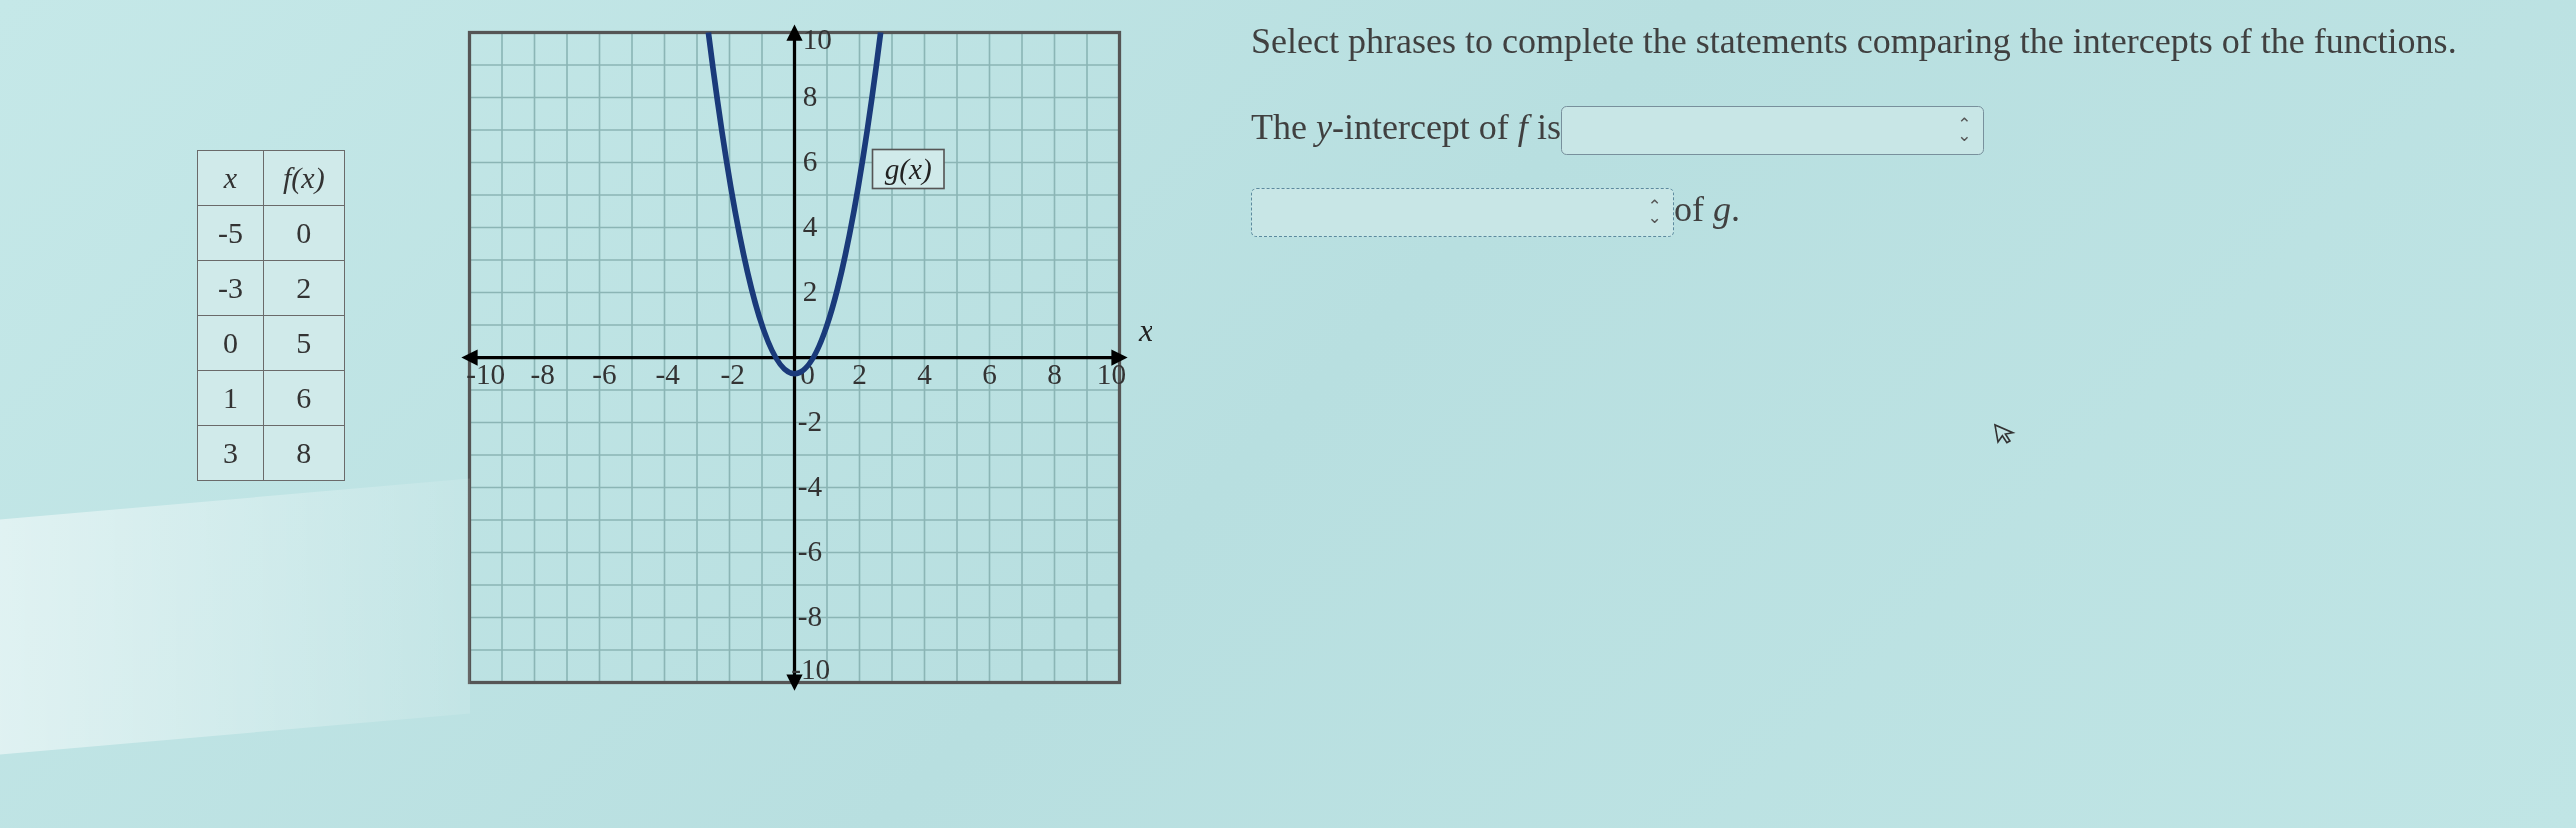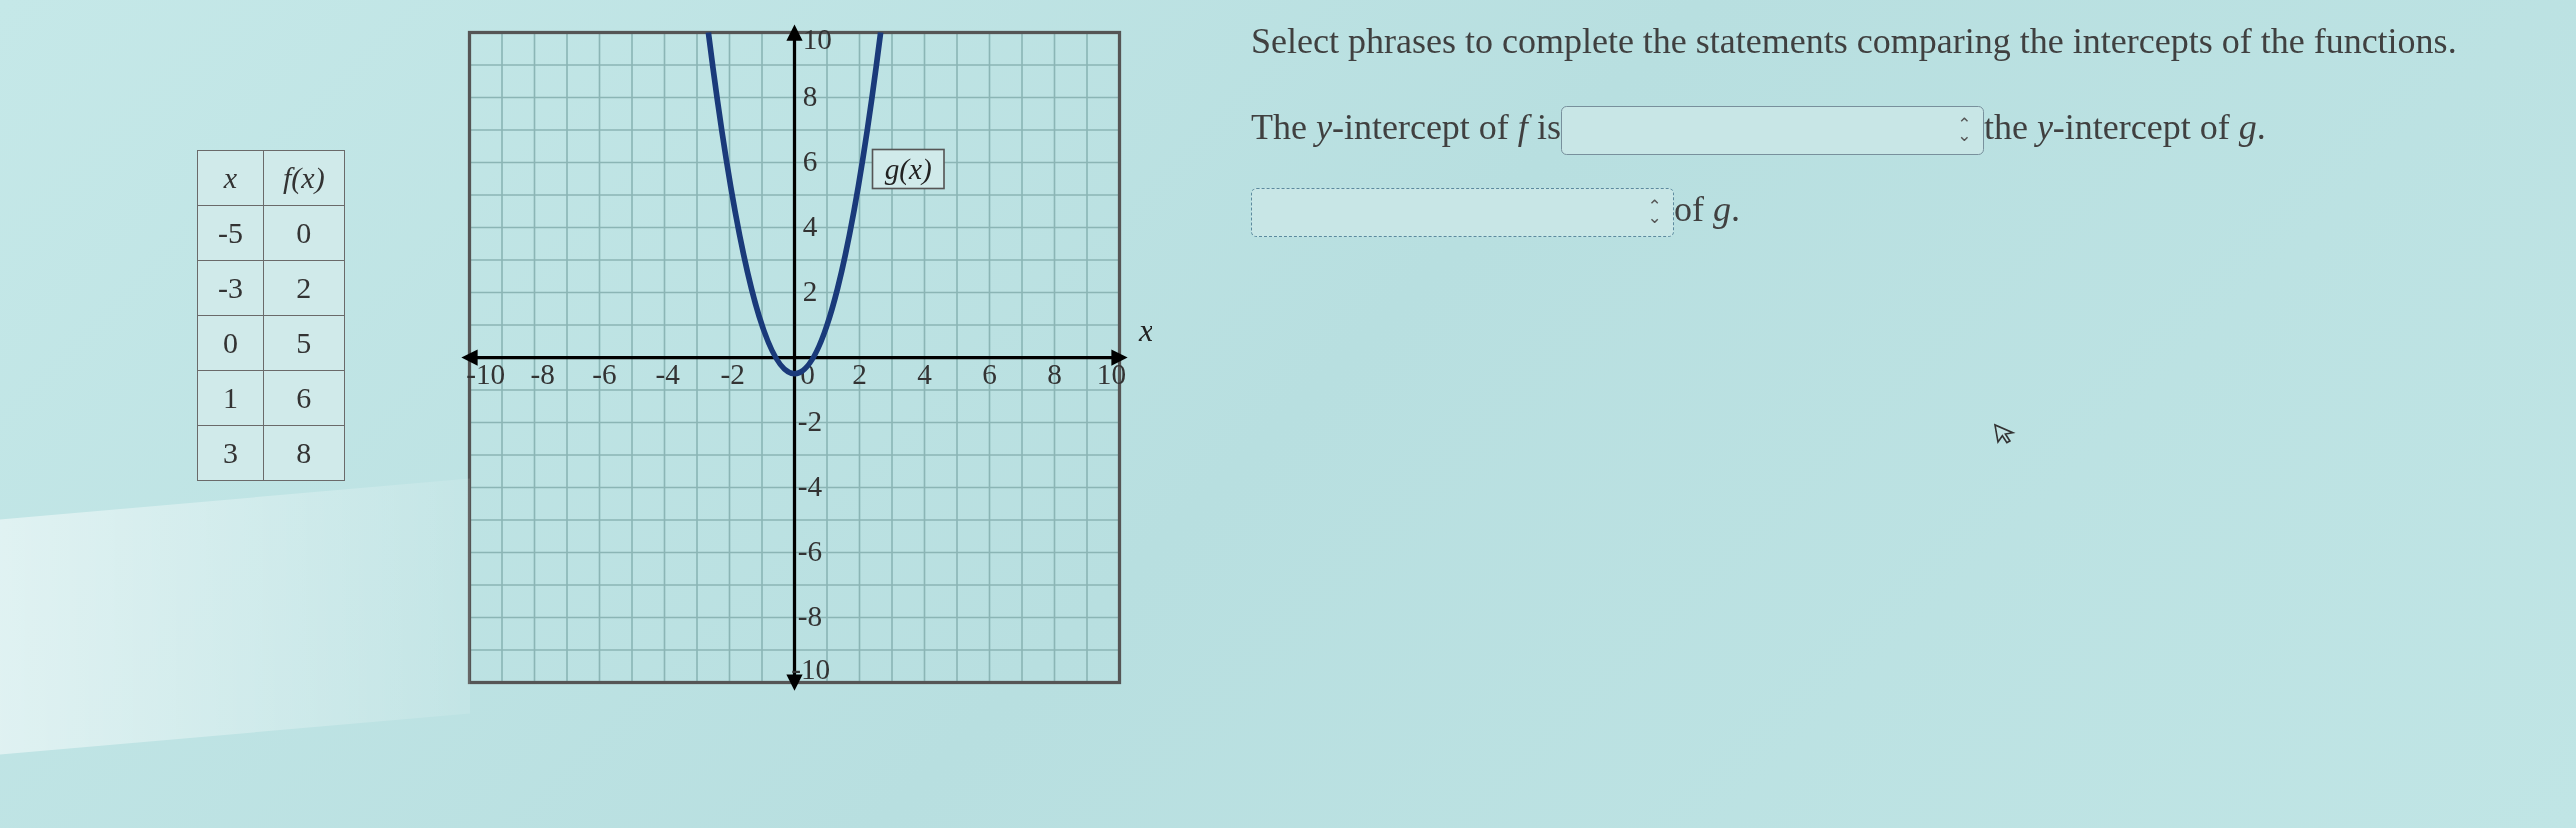--- a/index.html
+++ b/index.html
@@ -229,23 +229,20 @@
     <span>
       <span>The </span><span class="italic">y</span><span>-intercept of </span><span class="italic">f</span><span> is </span>
     </span>
     <div class="dropdown">
       <span></span>
       <span class="chevrons">
         <span>⌃</span>
           <span>⌄</span>
       </span>
     </div>
-    <span>
-      <span> the </span><span class="italic">y</span><span>-intercept of </span><span class="italic">g</span><span>.</span>
-    </span>
   </div>
 
   <div class="statement">
     <div class="dropdown focused">
       <span></span>
       <span class="chevrons">
         <span>⌃</span>
           <span>⌄</span>
       </span>
     </div>

